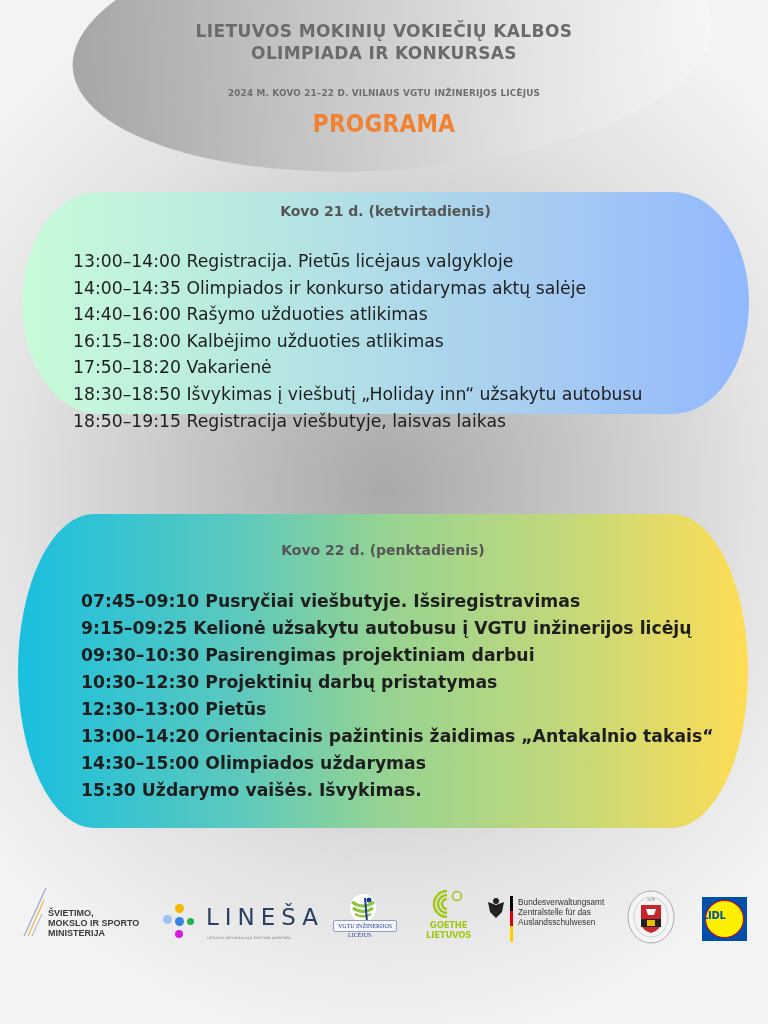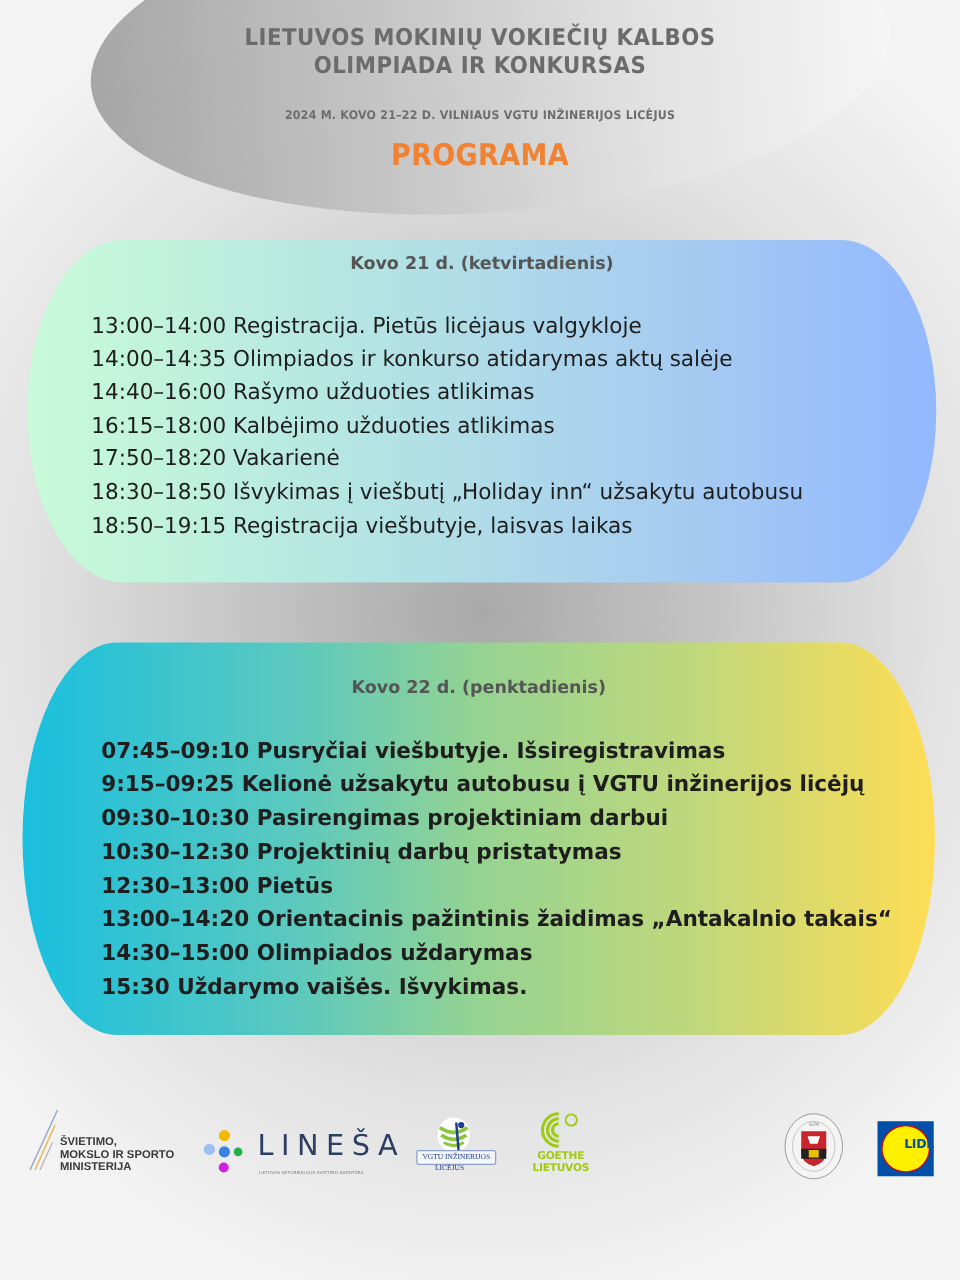--- a/index.html
+++ b/index.html
@@ -31,21 +31,21 @@
       position:absolute; left:0; width:768px; top:110px;
       font-family:"DejaVu Sans", sans-serif; font-weight:bold;
       font-size:24px; color:#f08232; letter-spacing:0.3px;
       transform: scaleX(0.9);
     }
     .card {
       position:absolute;
       border-radius: 76px / 50%;
     }
     .card-1 {
-      left:22px; top:192px; width:727px; height:274px;
+      left:22px; top:192px; width:727px; height:222px;
       background: linear-gradient(90deg, #c8fbd8 0%, #b5e6e2 35%, #a7cdf0 70%, #92b8ff 100%);
     }
     .card-2 {
       left:18px; top:514px; width:730px; height:314px;
       background: linear-gradient(90deg, #19bfdf 0%, #5cc9be 30%, #95d392 50%, #c3d87a 75%, #fedd55 100%);
     }
     .card-heading {
       position:absolute; left:0; width:100%; text-align:center;
       font-family:"DejaVu Sans", sans-serif; font-weight:bold;
       font-size:14px; color:#555555;
@@ -104,21 +104,21 @@
     .logo-bva { left:486px; top:14px; width:110px; height:48px; }
     .bva-bar { position:absolute; left:24px; top:2px; width:3px; height:46px;
       background: linear-gradient(180deg, #000 0%, #000 33%, #dd0000 33%, #dd0000 66%, #ffce00 66%, #ffce00 100%); }
     .bva-text { position:absolute; left:32px; top:3px; font-family:"Liberation Sans", sans-serif; font-size:8.3px; line-height:10px; color:#333; white-space:nowrap; }
     .bva-text span { display:block; }
     
     .logo-vu { left:626px; top:10px; width:50px; height:54px; }
     
     .logo-lidl { left:702px; top:17px; width:45px; height:44px; background:#0050aa; }
     .lidl-circle { position:absolute; left:3px; top:3px; width:39px; height:38px; border-radius:50%; background:#fff000; border:1px solid #d00; box-sizing:border-box; }
-    .lidl-text { position:absolute; left:0; top:13px; width:45px; text-align:right; font-family:"DejaVu Sans", sans-serif; font-weight:bold; font-size:10px; color:#0050aa; letter-spacing:-0.3px; }
+    .lidl-text { position:absolute; left:0; top:13px; width:45px; text-align:left; font-family:"DejaVu Sans", sans-serif; font-weight:bold; font-size:10px; color:#0050aa; letter-spacing:-0.3px; }
   </style>
 </head>
 <body>
 
 <div class="header-ellipse"></div>
 
 <div class="header-content">
   <div class="title">
     <div>LIETUVOS MOKINIŲ VOKIEČIŲ KALBOS</div>
     <div>OLIMPIADA IR KONKURSAS</div>
@@ -200,20 +200,32 @@
       <path d="M22 7 A9 9 0 1 0 22 25" stroke="#a0c814" stroke-width="2.5" fill="none"></path>
       <path d="M22 11 A5 5 0 1 0 22 21" stroke="#a0c814" stroke-width="2.5" fill="none"></path>
       <circle cx="32" cy="8" r="4.5" stroke="#a0c814" stroke-width="1.5" fill="none"></circle>
     </svg>
     <div class="goethe-text">
       <span>GOETHE</span>
       <span>LIETUVOS</span>
     </div>
   </div>
 
+  <div class="logo logo-bva">
+    <svg width="20" height="24" style="position:absolute;left:0;top:2px">
+      <circle cx="10" cy="5" r="3" fill="#222"></circle>
+      <path d="M2 6 L10 9 L18 6 L16 16 L10 22 L4 16 Z" fill="#222"></path>
+    </svg>
+    <div class="bva-bar"></div>
+    <div class="bva-text">
+      <span>Bundesverwaltungsamt</span>
+      <span>Zentralstelle für das</span>
+      <span>Auslandsschulwesen</span>
+    </div>
+  </div>
 
   <div class="logo logo-vu">
     <svg width="50" height="54">
       <ellipse cx="25" cy="27" rx="23" ry="26" fill="#f4f4f4" stroke="#999" stroke-width="0.8"></ellipse>
       <ellipse cx="25" cy="27" rx="17" ry="20" fill="none" stroke="#aaa" stroke-width="0.5"></ellipse>
       <path d="M15 15 L35 15 L35 32 Q35 40 25 43 Q15 40 15 32 Z" fill="#c8262c"></path>
       <rect x="15" y="29" width="20" height="8" fill="#222"></rect>
       <rect x="21" y="30" width="8" height="6" fill="#e8c000"></rect>
       <path d="M20 19 L30 19 L28 25 L22 25 Z" fill="#ffffff"></path>
       <text x="25" y="11" font-size="4" text-anchor="middle" fill="#555" font-family="Liberation Serif, serif">1579</text>

